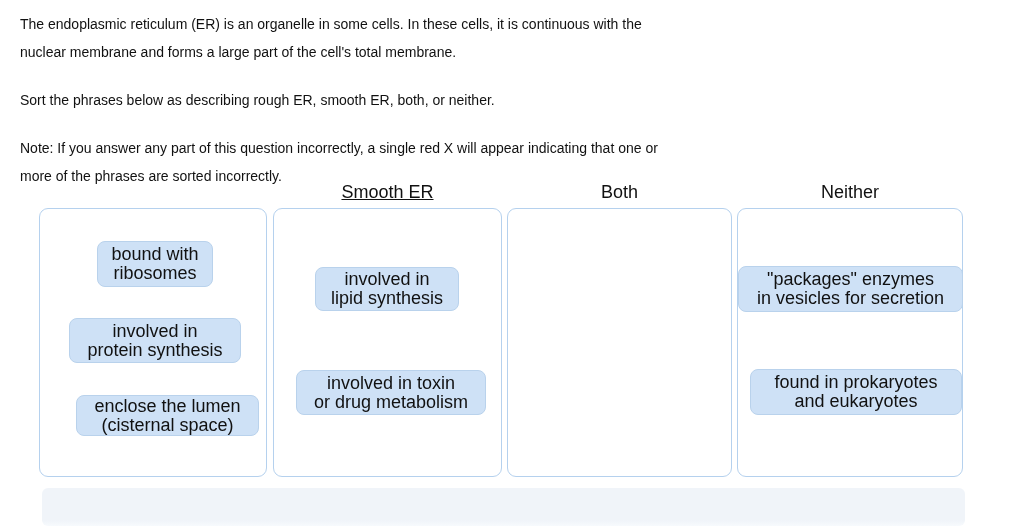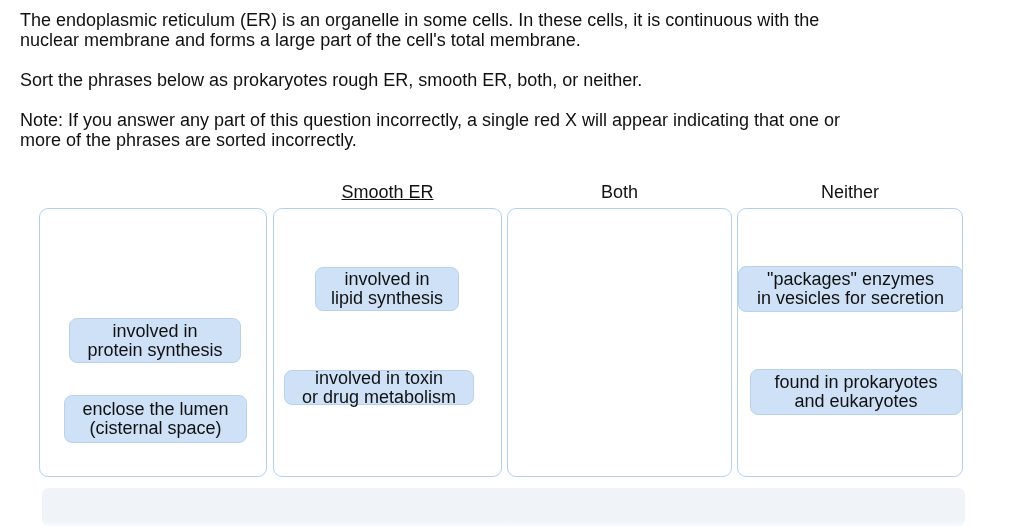--- a/index.html
+++ b/index.html
@@ -21,22 +21,22 @@
     font-family:"Liberation Sans","DejaVu Sans",sans-serif;
     color:var(--text_color);
   }
   .intro{
     position:absolute;
     left:20px;
     top:10px;
     width:960px;
   }
   .intro p{
-    font-size:18px;
-    line-height:20px;
+    font-size:14px;
+    line-height:28px;
     margin:0 0 20px 0;
     white-space:pre-line;
   }
   .intro p.note{
   }
   .col-header{
     position:absolute;
     top:182px;
     height:22px;
     font-size:18px;
@@ -76,42 +76,44 @@
   }
 </style>
 </head>
 <body>
 
 <div class="page">
 
   <div class="intro">
     <p>The endoplasmic reticulum (ER) is an organelle in some cells. In these cells, it is continuous with the
 nuclear membrane and forms a large part of the cell's total membrane.</p>
-    <p>Sort the phrases below as prokaryotes rough ER, smooth ER, both, or neither.</p>
+    <p>Sort the phrases below as describing rough ER, smooth ER, both, or neither.</p>
     <p class="note">Note: If you answer any part of this question incorrectly, a single red X will appear indicating that one or
 more of the phrases are sorted incorrectly.</p>
   </div>
 
   <div class="col-header" style="left:273px;width:229px;text-decoration:underline;">Smooth ER</div>
   <div class="col-header" style="left:507px;width:225px;">Both</div>
   <div class="col-header" style="left:737px;width:226px;">Neither</div>
 
   <div class="drop-box" style="left:39px;width:228px;"></div>
   <div class="drop-box" style="left:273px;width:229px;"></div>
   <div class="drop-box" style="left:507px;width:225px;"></div>
   <div class="drop-box" style="left:737px;width:226px;"></div>
 
+  <div class="chip" style="left:97px;top:241px;width:116px;height:46px;">bound with
+ribosomes</div>
   <div class="chip" style="left:69px;top:318px;width:172px;height:45px;">involved in
 protein synthesis</div>
-  <div class="chip" style="left:64px;top:395px;width:183px;height:48px;">enclose the lumen
+  <div class="chip" style="left:76px;top:395px;width:183px;height:41px;">enclose the lumen
 (cisternal space)</div>
 
   <div class="chip" style="left:315px;top:267px;width:144px;height:44px;">involved in
 lipid synthesis</div>
-  <div class="chip" style="left:284px;top:370px;width:190px;height:35px;">involved in toxin
+  <div class="chip" style="left:296px;top:370px;width:190px;height:45px;">involved in toxin
 or drug metabolism</div>
 
 
   <div class="chip" style="left:738px;top:266px;width:225px;height:46px;">"packages" enzymes
 in vesicles for secretion</div>
   <div class="chip" style="left:750px;top:369px;width:212px;height:46px;">found in prokaryotes
 and eukaryotes</div>
 
   <div class="tray"></div>
 

